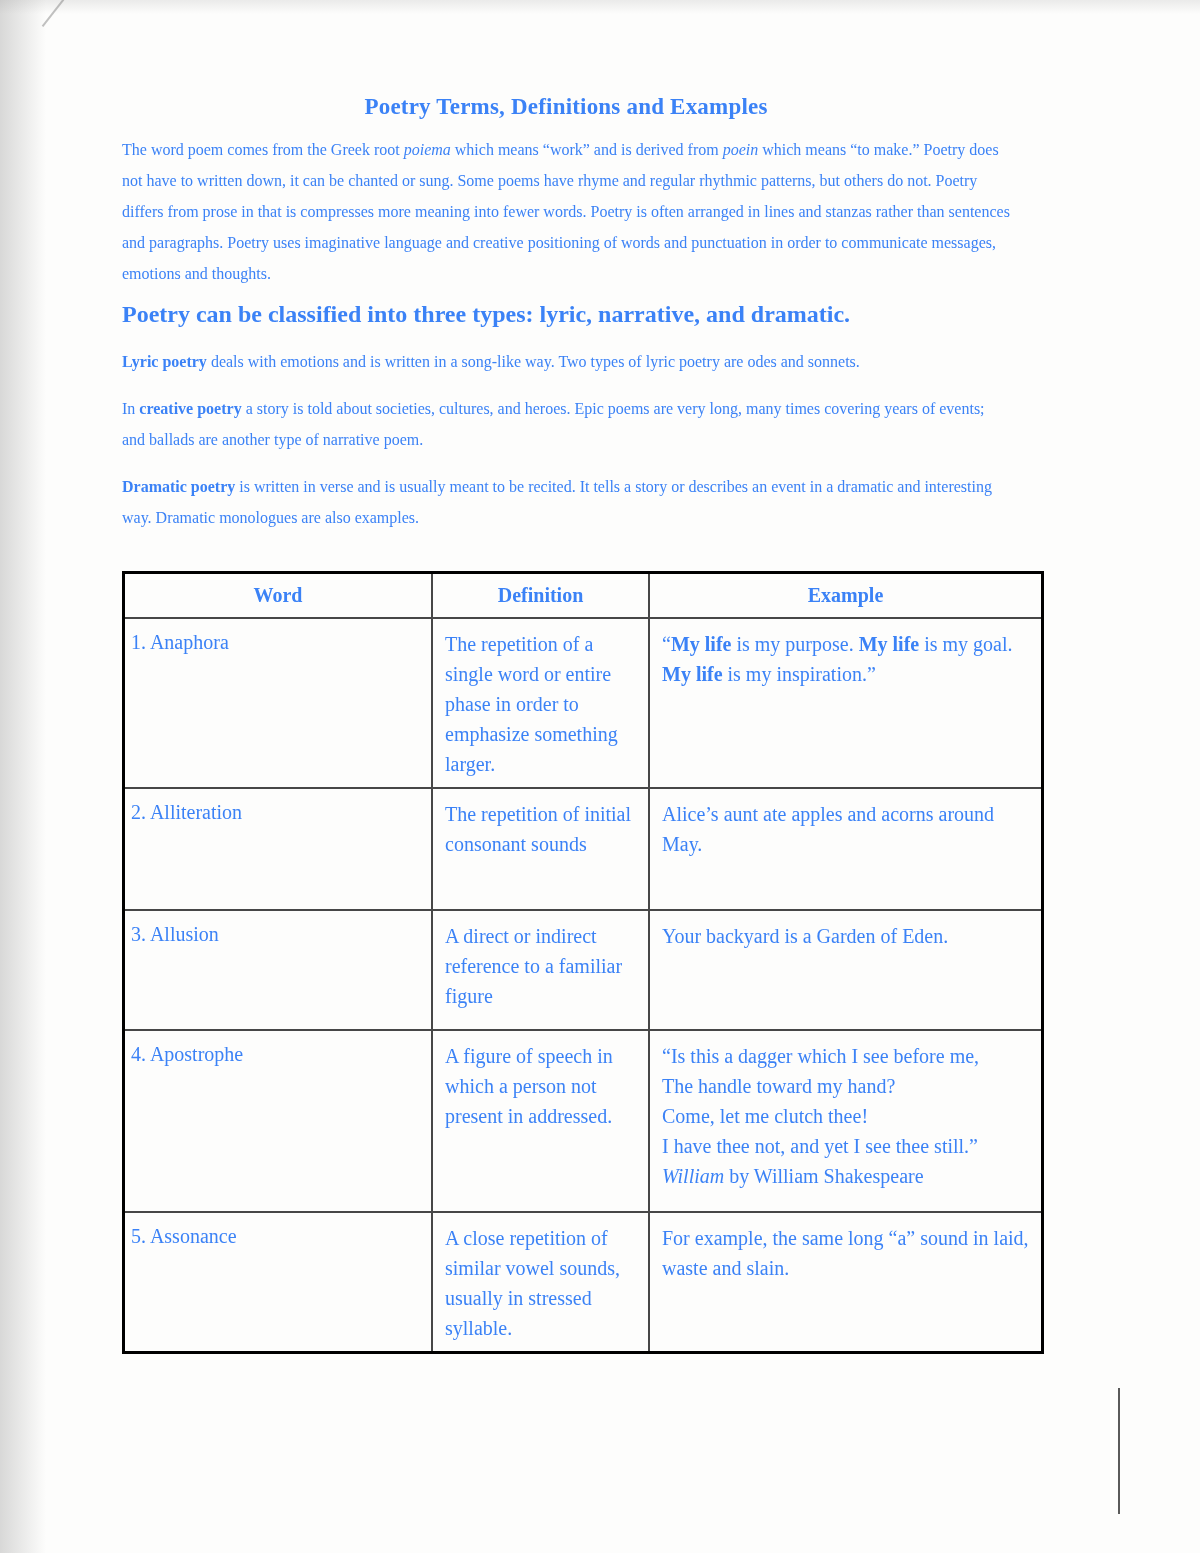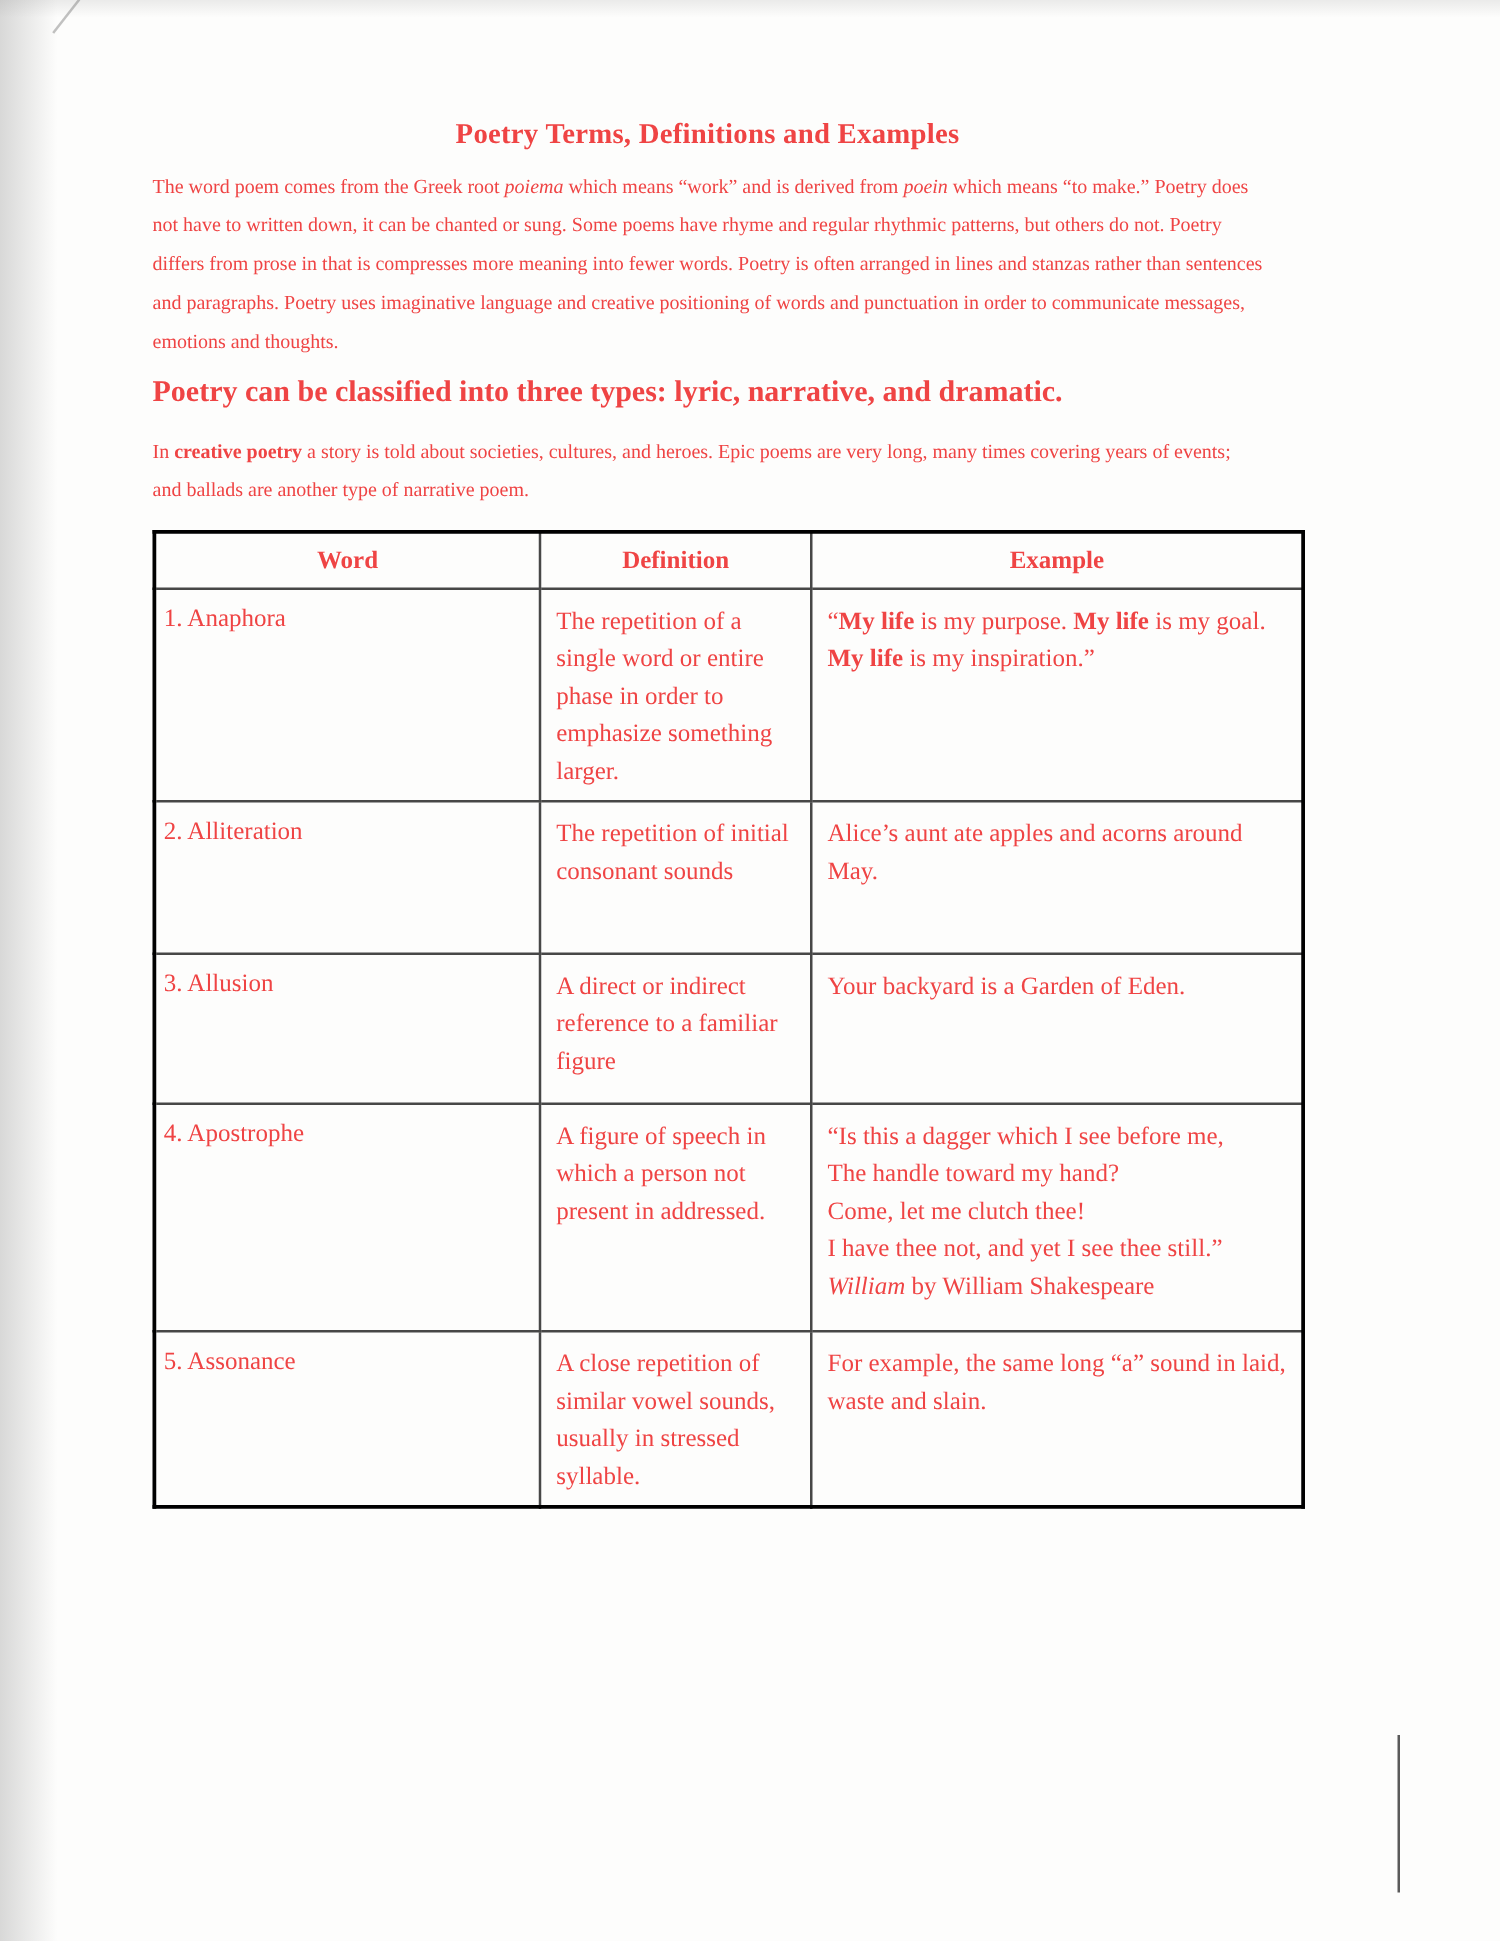--- a/index.html
+++ b/index.html
@@ -3,21 +3,21 @@
 <meta charset="utf-8">
 <style>
   html, body { margin: 0; padding: 0; background: #e9e9e9; }
   .page {
     position: relative;
     width: 1200px;
     height: 1553px;
     margin: 0 auto;
     background: #fdfdfc;
     font-family: "Liberation Serif", serif;
-    color: #ef4444;
+    color: #3b82f6;
     overflow: hidden;
   }
   
   .edge-left {
     position: absolute; left: 0; top: 0; width: 46px; height: 100%;
     background: linear-gradient(90deg, rgba(130,130,130,0.30), rgba(255,255,255,0));
     pointer-events: none;
   }
   .edge-top {
     position: absolute; left: 0; top: 0; width: 100%; height: 14px;
@@ -105,23 +105,25 @@
   <div class="scan-line"></div>
 
   <div class="content">
 
     <h1 class="title">Poetry Terms, Definitions and Examples</h1>
 
     <p class="body first"><span>The word poem comes from the Greek root </span><i>poiema</i><span> which means “work” and is derived from </span><i>poein</i><span> which means “to make.” Poetry does not have to written down, it can be chanted or sung. Some poems have rhyme and regular rhythmic patterns, but others do not. Poetry differs from prose in that is compresses more meaning into fewer words. Poetry is often arranged in lines and stanzas rather than sentences and paragraphs. Poetry uses imaginative language and creative positioning of words and punctuation in order to communicate messages, emotions and thoughts.</span></p>
 
     <p class="types-line">Poetry can be classified into three types: lyric, narrative, and dramatic.</p>
 
+    <p class="body"><span class="b">Lyric poetry</span><span> deals with emotions and is written in a song-like way. Two types of lyric poetry are odes and sonnets.</span></p>
 
     <p class="body"><span>In </span><span class="b">creative poetry</span><span> a story is told about societies, cultures, and heroes. Epic poems are very long, many times covering years of events; and ballads are another type of narrative poem.</span></p>
 
+    <p class="body dramatic"><span class="b">Dramatic poetry</span><span> is written in verse and is usually meant to be recited. It tells a story or describes an event in a dramatic and interesting way. Dramatic monologues are also examples.</span></p>
 
     <table class="terms">
       <thead>
         <tr>
           <th class="col-word">Word</th>
           <th class="col-def">Definition</th>
           <th class="col-ex">Example</th>
         </tr>
       </thead>
       <tbody>

